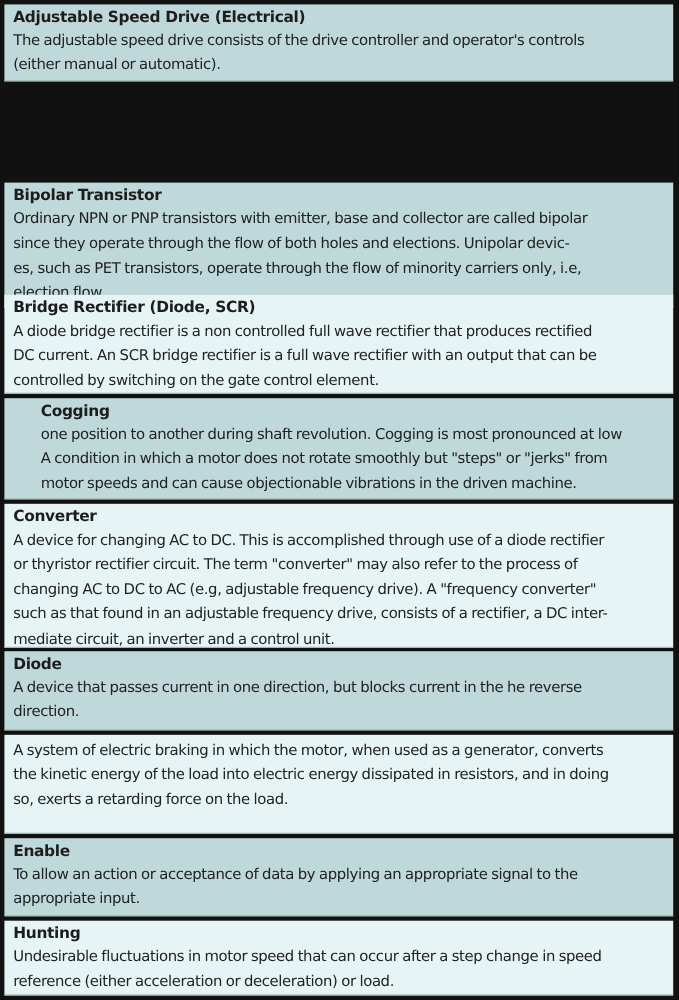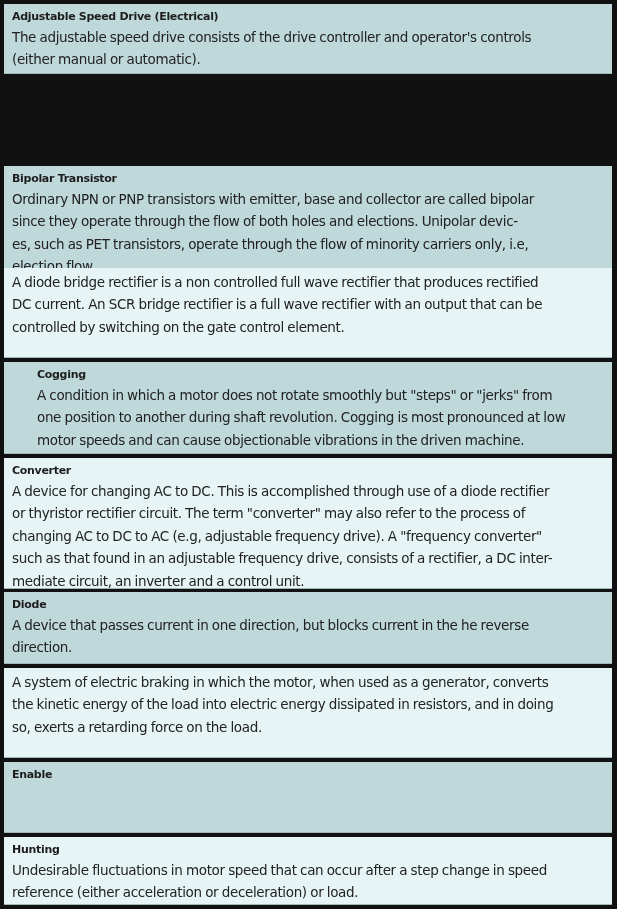--- a/index.html
+++ b/index.html
@@ -28,21 +28,21 @@
     padding: 3px 6px 0 8px;
     font-family: "DejaVu Sans", sans-serif;
     color: #1f1f1f;
     border-bottom: 1px solid #9fb5b7;
   }
   .entry.dark { background: #bfd8da; }
   .entry.light { background: #e6f4f5; }
   .term {
     font-family: "DejaVu Sans", sans-serif;
     font-weight: bold;
-    font-size: 11px;
+    font-size: 14px;
     line-height: 19px;
     letter-spacing: -0.3px;
     color: #1d1d1d;
     white-space: nowrap;
   }
   .definition {
     font-family: "DejaVu Sans", sans-serif;
     font-size: 13.5px;
     line-height: 22.4px;
     letter-spacing: -0.35px;
@@ -69,32 +69,33 @@
     <div class="term">Bipolar Transistor</div>
     <div class="definition">
       <span class="ln">Ordinary NPN or PNP transistors with emitter, base and collector are called bipolar</span>
       <span class="ln">since they operate through the flow of both holes and elections. Unipolar devic-</span>
       <span class="ln">es, such as PET transistors, operate through the flow of minority carriers only, i.e,</span>
       <span class="ln">election flow.</span>
     </div>
   </div>
 
   <div class="entry light" style="top:268px;height:90px;">
+    <div class="term">Bridge Rectifier (Diode, SCR)</div>
     <div class="definition">
       <span class="ln">A diode bridge rectifier is a non controlled full wave rectifier that produces rectified</span>
       <span class="ln">DC current. An SCR bridge rectifier is a full wave rectifier with an output that can be</span>
       <span class="ln">controlled by switching on the gate control element.</span>
     </div>
   </div>
 
   <div class="entry dark" style="top:362px;height:92px;padding-left:33px;">
     <div class="term">Cogging</div>
     <div class="definition">
+      <span class="ln">one position to another during shaft revolution. Cogging is most pronounced at low</span>
       <span class="ln">A condition in which a motor does not rotate smoothly but "steps" or "jerks" from</span>
-      <span class="ln">one position to another during shaft revolution. Cogging is most pronounced at low</span>
       <span class="ln">motor speeds and can cause objectionable vibrations in the driven machine.</span>
     </div>
   </div>
 
   <div class="entry light" style="top:458px;height:131px;">
     <div class="term">Converter</div>
     <div class="definition">
       <span class="ln">A device for changing AC to DC. This is accomplished through use of a diode rectifier</span>
       <span class="ln">or thyristor rectifier circuit. The term "converter" may also refer to the process of</span>
       <span class="ln">changing AC to DC to AC (e.g, adjustable frequency drive). A "frequency converter"</span>
@@ -114,20 +115,24 @@
   <div class="entry light" style="top:668px;height:90px;">
     <div class="definition">
       <span class="ln">A system of electric braking in which the motor, when used as a generator, converts</span>
       <span class="ln">the kinetic energy of the load into electric energy dissipated in resistors, and in doing</span>
       <span class="ln">so, exerts a retarding force on the load.</span>
     </div>
   </div>
 
   <div class="entry dark" style="top:762px;height:71px;">
     <div class="term">Enable</div>
+    <div class="definition">
+      <span class="ln">To allow an action or acceptance of data by applying an appropriate signal to the</span>
+      <span class="ln">appropriate input.</span>
+    </div>
   </div>
 
   <div class="entry light" style="top:837px;height:68px;">
     <div class="term">Hunting</div>
     <div class="definition">
       <span class="ln">Undesirable fluctuations in motor speed that can occur after a step change in speed</span>
       <span class="ln">reference (either acceleration or deceleration) or load.</span>
     </div>
   </div>
 

